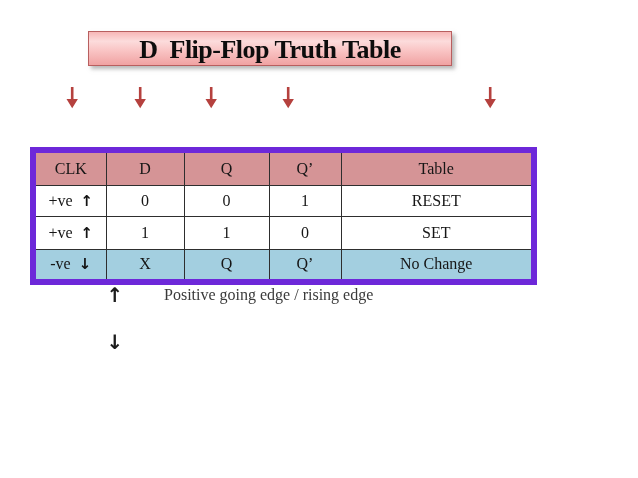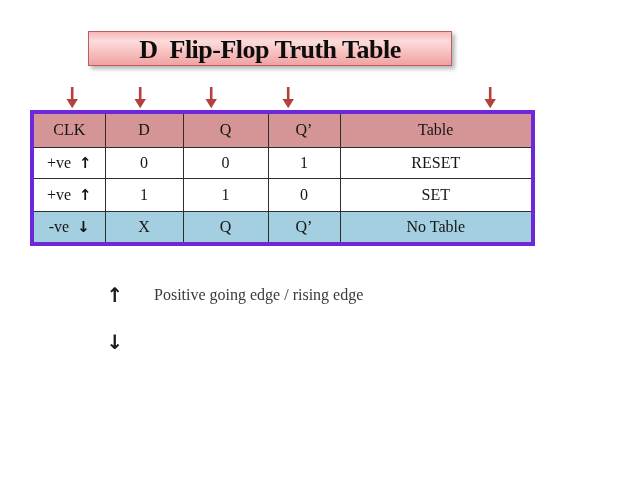--- a/index.html
+++ b/index.html
@@ -27,21 +27,21 @@
 
   
   .pointer-arrow { position:absolute; top:87px; width:16px; height:22px; }
   .pa-1 { left:64px; } .pa-2 { left:132px; } .pa-3 { left:203px; }
   .pa-4 { left:280px; } .pa-5 { left:482px; }
 
   
   .truth-table-wrap { position:absolute; left:30px; top:110px; }
   table.truth {
     border-collapse:collapse; table-layout:fixed;
-    width:501px; border:4px solid #6d28d9;
+    width:501px; border:6px solid #6d28d9;margin-top:37px;
   }
   table.truth td, table.truth th {
     border:1.5px solid #2e2e2e;
     text-align:center; vertical-align:middle;
     padding:0; font-size:16px; color:#161616; font-weight:normal;
   }
   tr.hdr { height:35px; }
   tr.r1 { height:31px; } tr.r2 { height:33px; } tr.r3 { height:33px; }
   tr.hdr th { background:#d59496; }
   tr.r3 td { background:#a3cfe0; }
@@ -62,21 +62,21 @@
     position:absolute; left:106px; height:22px;
     display:flex; align-items:center;
     color:#3a3a3a; font-size:16px;
   }
   .li-1 { top:284px; } .li-2 { top:331px; }
   .legend-arrow {
     font-family:"DejaVu Sans", sans-serif;
     font-weight:bold; color:#1c1c1c; font-size:20px;
     width:18px; text-align:center;
   }
-  .legend-text { margin-left:30px;text-align:right; }
+  .legend-text { margin-left:40px;text-align:right; }
 </style>
 </head>
 <body>
 
 <div class="title-box">
   <span class="title-text">D  Flip-Flop Truth Table</span>
 </div>
 
 <span class="pointer-arrow pa-1">
   <svg viewBox="0 0 16 22" width="16" height="22">
@@ -139,21 +139,21 @@
       <td>0</td>
       <td class="bold pink">SET</td>
     </tr>
     <tr class="r3">
       <td class="cell-clk">
         <span>-ve</span><span class="cell-arrow">↓</span>
       </td>
       <td class="bold">X</td>
       <td class="bold">Q</td>
       <td class="bold">Q’</td>
-      <td>No Table</td>
+      <td>No Change</td>
     </tr>
   </tbody>
     </table>
 </div>
 
 <div class="legend-item li-1">
   <span class="legend-arrow">↑</span>
   <span class="legend-text">Positive going edge / rising edge</span>
 </div>
 <div class="legend-item li-2">

